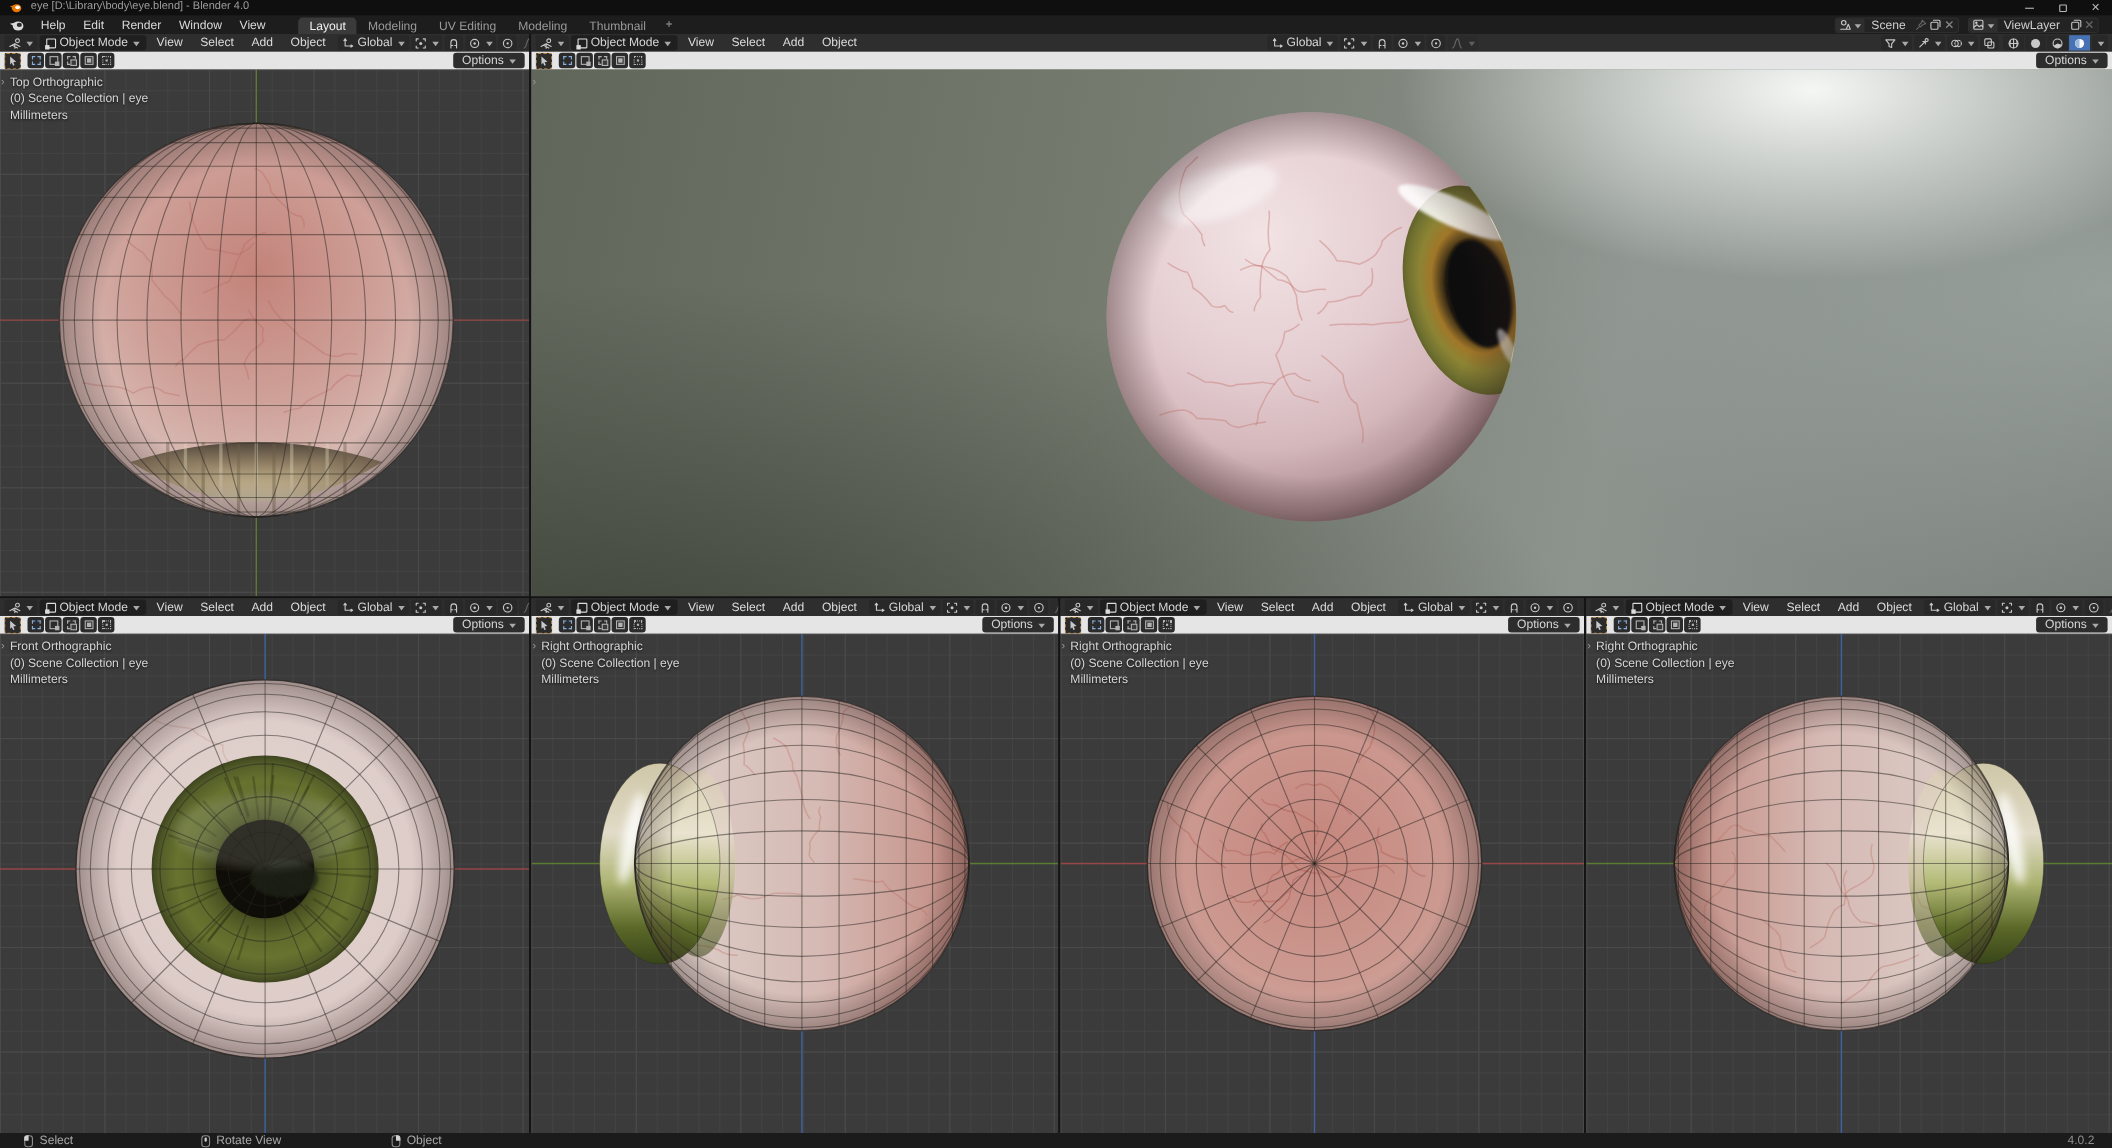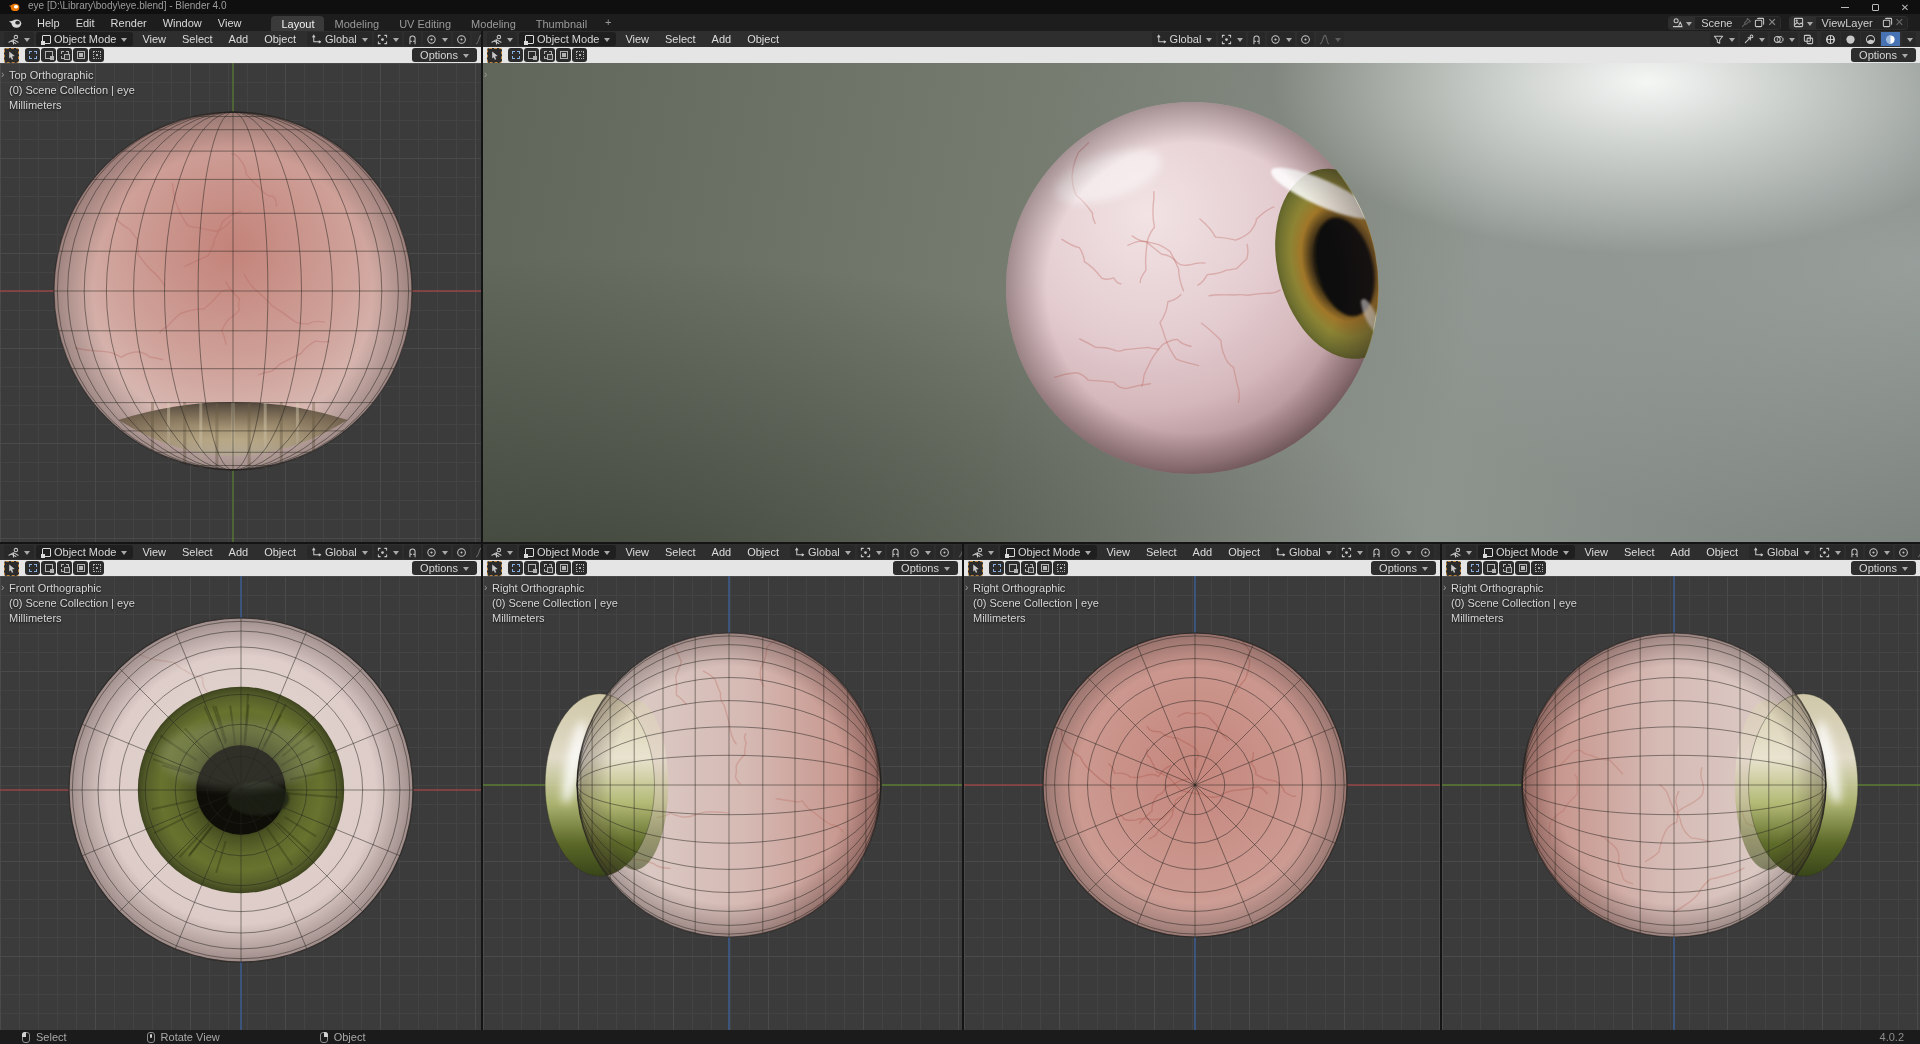--- a/index.html
+++ b/index.html
@@ -30,21 +30,21 @@
   .idb .ibtn{display:flex;align-items:center;gap:1px;background:#2e2e2e;height:100%;padding:0 3px;border:none;border-radius:3px 0 0 3px}
   .idb .itxt{padding:0 6px;color:#cfcfcf}
   .idb .side{display:flex;align-items:center;gap:2px;padding:0 3px}
   .dim{opacity:.38}
 
   
   .statusbar{position:absolute;left:0;top:1030px;width:100%;height:14px;background:#1b1b1b;
     display:flex;align-items:center;color:#a8a8a8}
   .sb-item{display:flex;align-items:center;gap:6px}
   .sb-item:nth-child(1){margin-left:22px}
-  .sb-item:nth-child(2){margin-left:80px}
+  .sb-item:nth-child(2){margin-left:116px}
   .sb-item:nth-child(3){margin-left:100px}
   .sb-version{margin-left:auto;margin-right:16px;color:#8d8d8d}
   .mouse{position:relative;width:8px;height:11px;border:1px solid #8d8d8d;border-radius:3px;display:inline-block}
   .mouse.mleft::before{content:"";position:absolute;left:-1px;top:-1px;width:4px;height:5px;background:#d2d2d2;border-radius:3px 0 0 0}
   .mouse.mmid::before{content:"";position:absolute;left:2px;top:1px;width:2px;height:4px;background:#d2d2d2;border-radius:1px}
   .mouse.mright::before{content:"";position:absolute;right:-1px;top:-1px;width:4px;height:5px;background:#d2d2d2;border-radius:0 3px 0 0}
 
   
   .viewport{position:absolute;overflow:hidden;background:#3b3b3b}
   .vp-head{position:absolute;left:0;top:0;width:100%;z-index:5}

